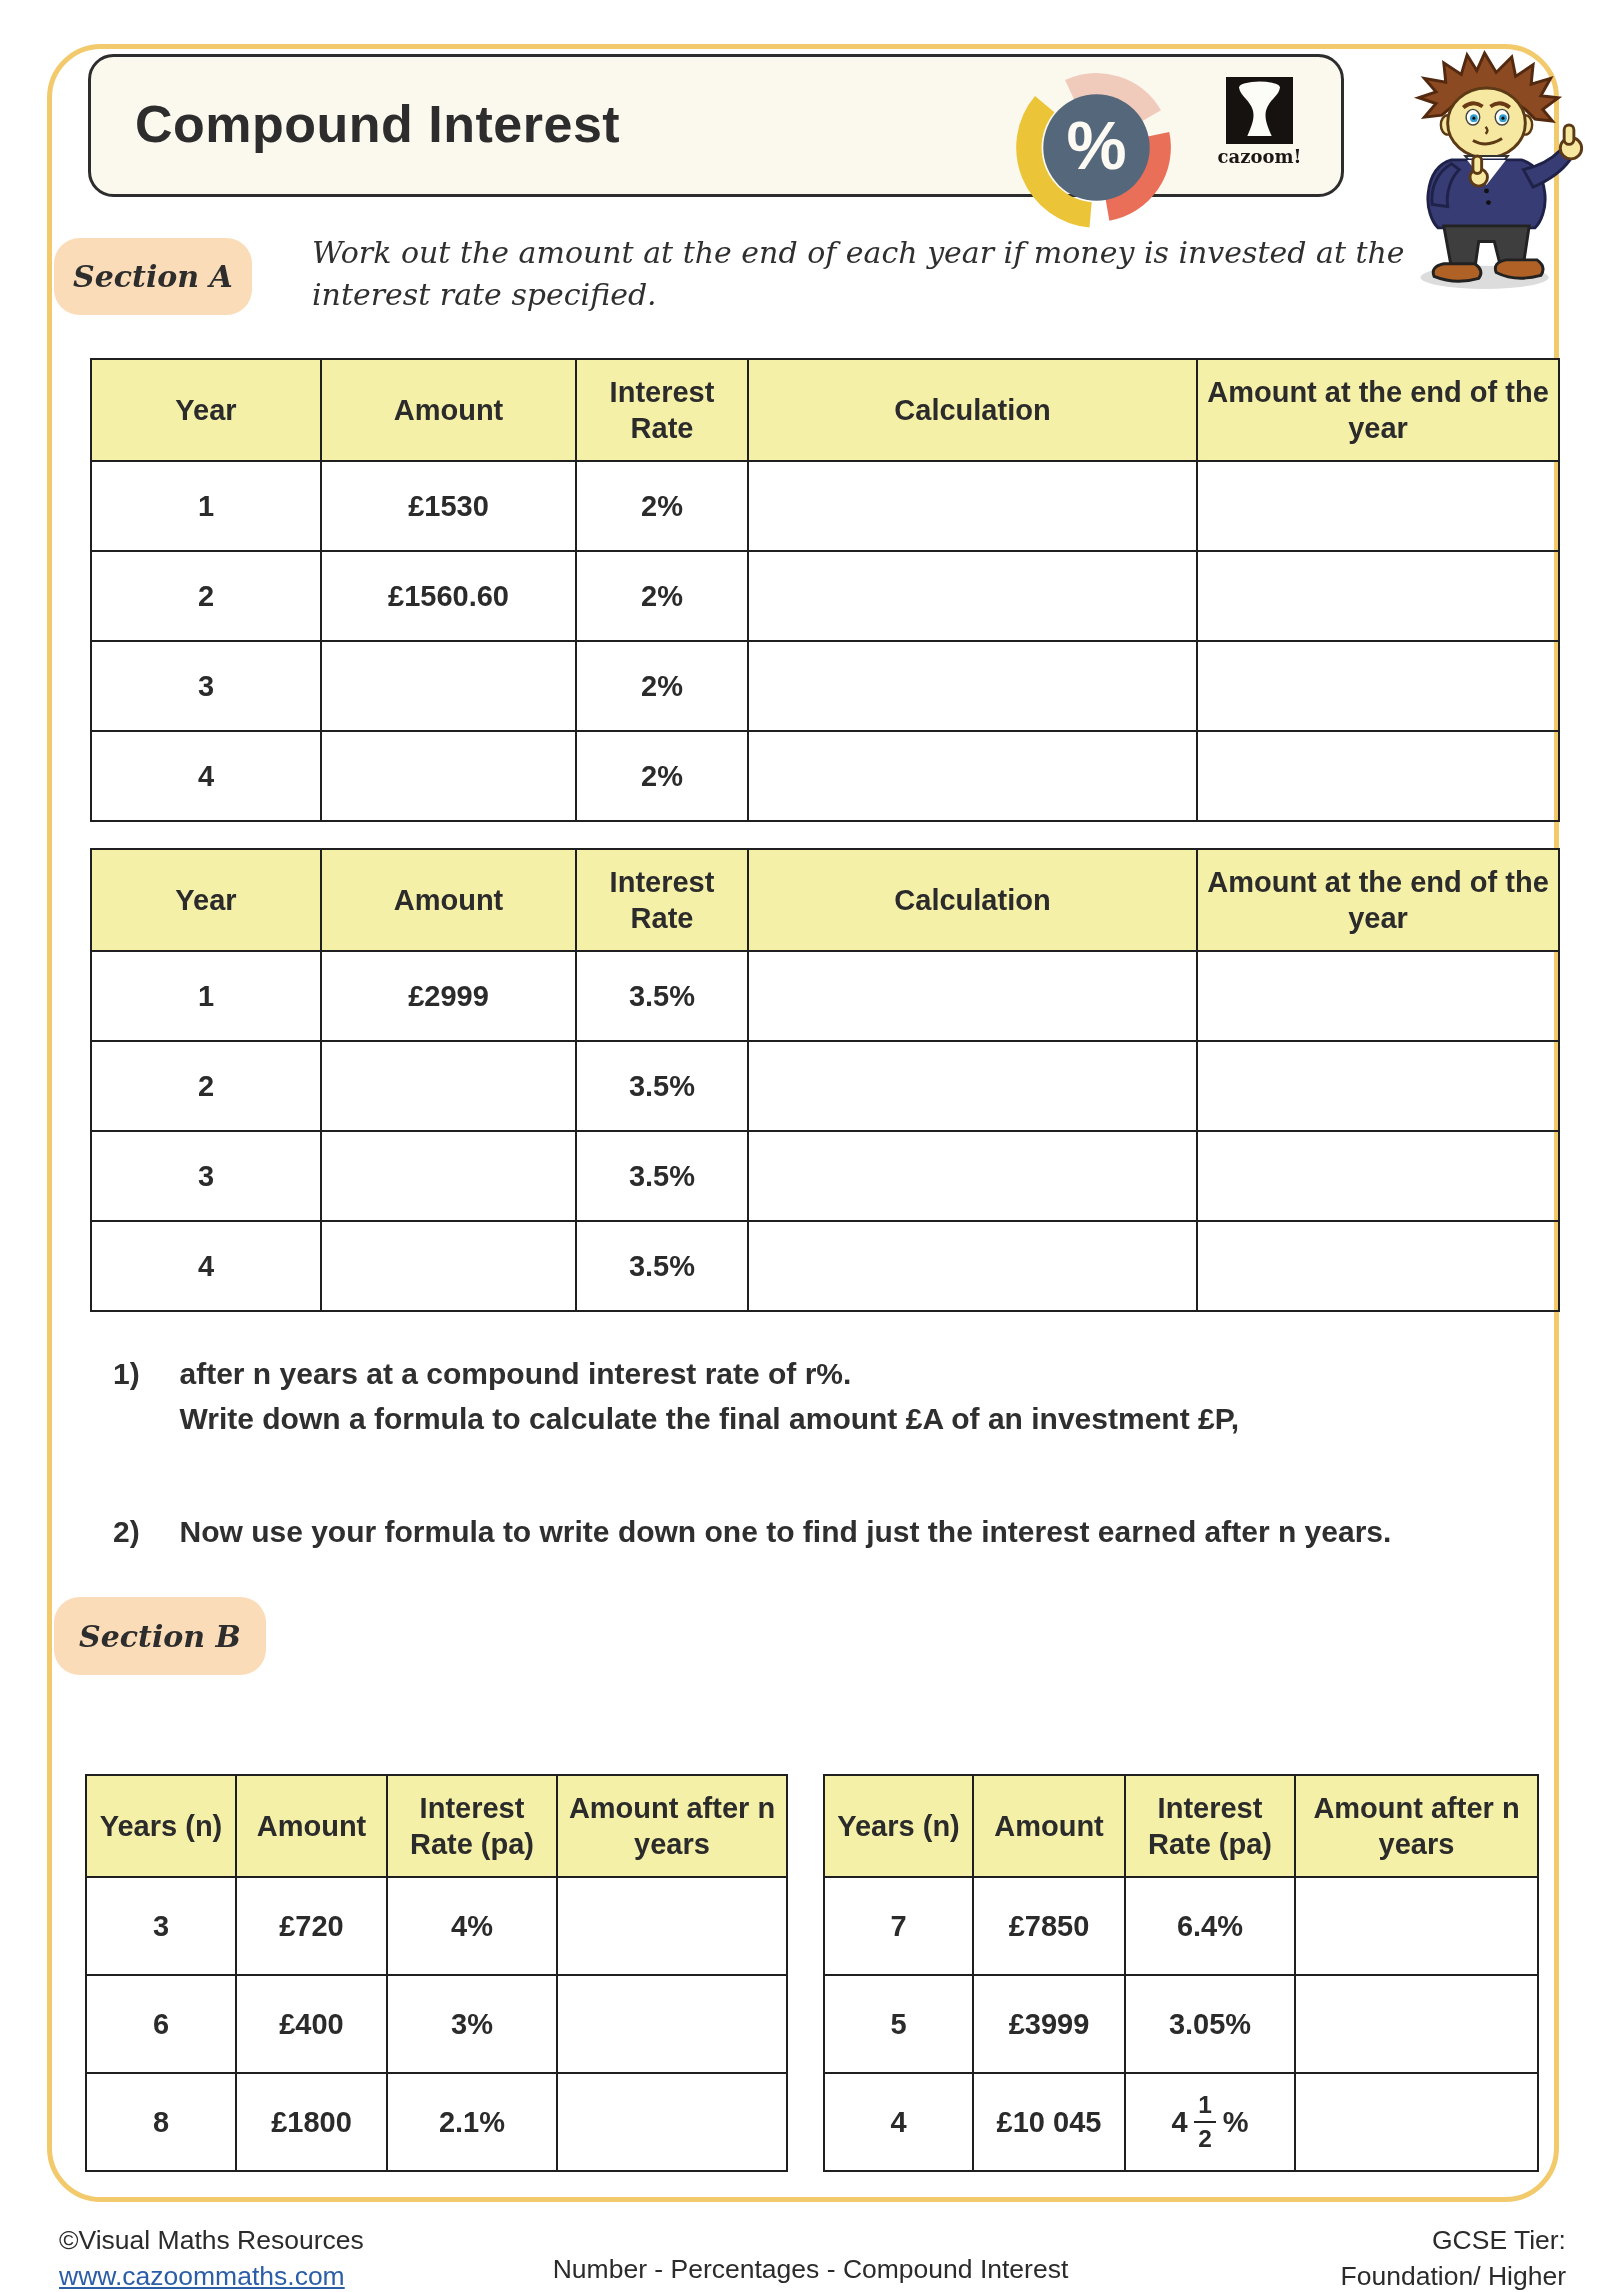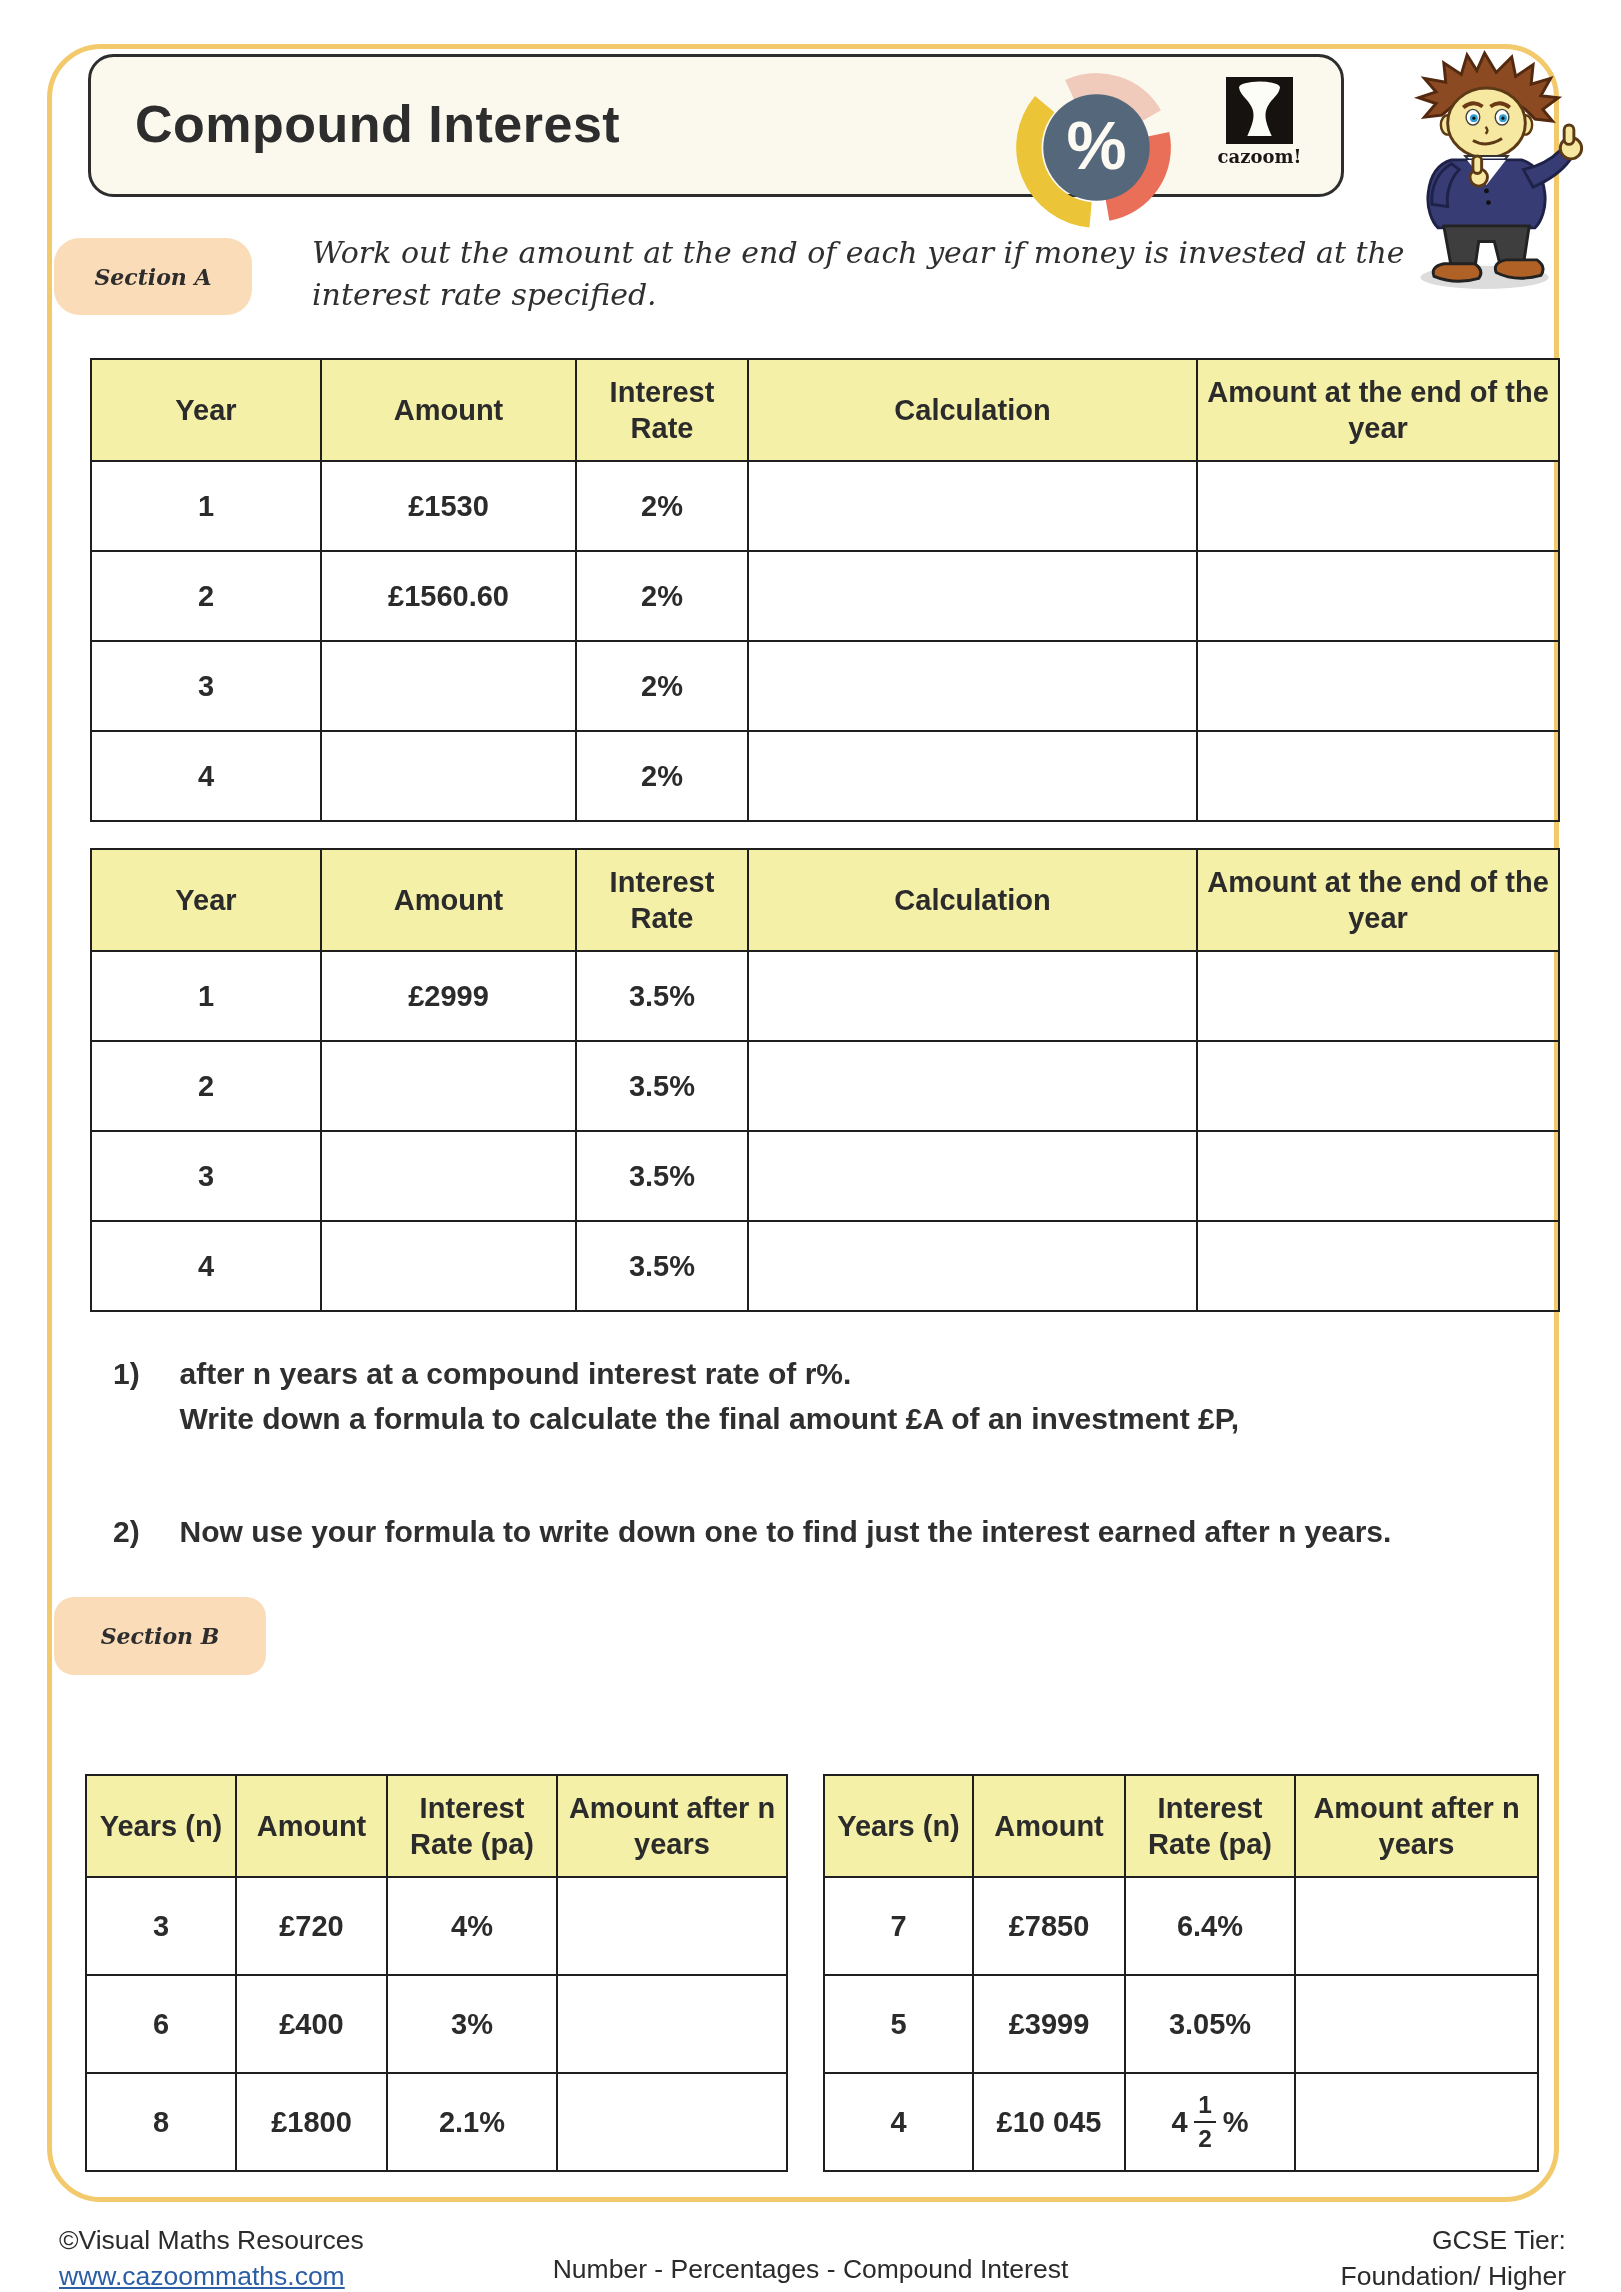--- a/index.html
+++ b/index.html
@@ -18,23 +18,23 @@
   .percent-icon{position:absolute;left:921px;top:5.9px;width:169px;height:169px;}
   .logo-box{position:absolute;left:1100px;top:19.6px;width:137px;height:110px;text-align:center;}
   .brand{font-family:"DejaVu Serif",serif;font-weight:bold;font-size:18px;color:#1c1715;
          display:block;margin-top:-2px;text-align:center;}
   .mascot{position:absolute;left:1370px;top:49px;width:233px;height:247px;}
 
   
   .section-label{position:absolute;background:#FBDCB8;border-radius:25.5px;
                  display:flex;align-items:center;justify-content:center;
                  font-family:"DejaVu Serif",serif;font-style:italic;font-weight:bold;
-                 font-size:22px;color:#2d2d2d;}
+                 font-size:30px;color:#2d2d2d;}
   .lblA{left:54px;top:238px;width:198px;height:77px;}
-  .lblB{left:54px;top:1597px;width:212px;height:78px;border-radius:20px;}
+  .lblB{left:54px;top:1597px;width:212px;height:78px;}
   .instr{position:absolute;font-family:"DejaVu Serif",serif;font-style:italic;
          font-size:30px;color:#2f2f2f;line-height:1.4;}
   .instrA{left:284px;top:232px;width:1098px;margin-left:28px;}
   .instrB{left:294px;top:1678px;width:1255px;}
 
   
   table{border-collapse:collapse;table-layout:fixed;position:absolute;
         font-size:29px;font-weight:bold;color:#2b2b2b;}
   th,td{border:2.5px solid #1f1f1f;text-align:center;vertical-align:middle;
         padding:0 5.9px;overflow:hidden;}

